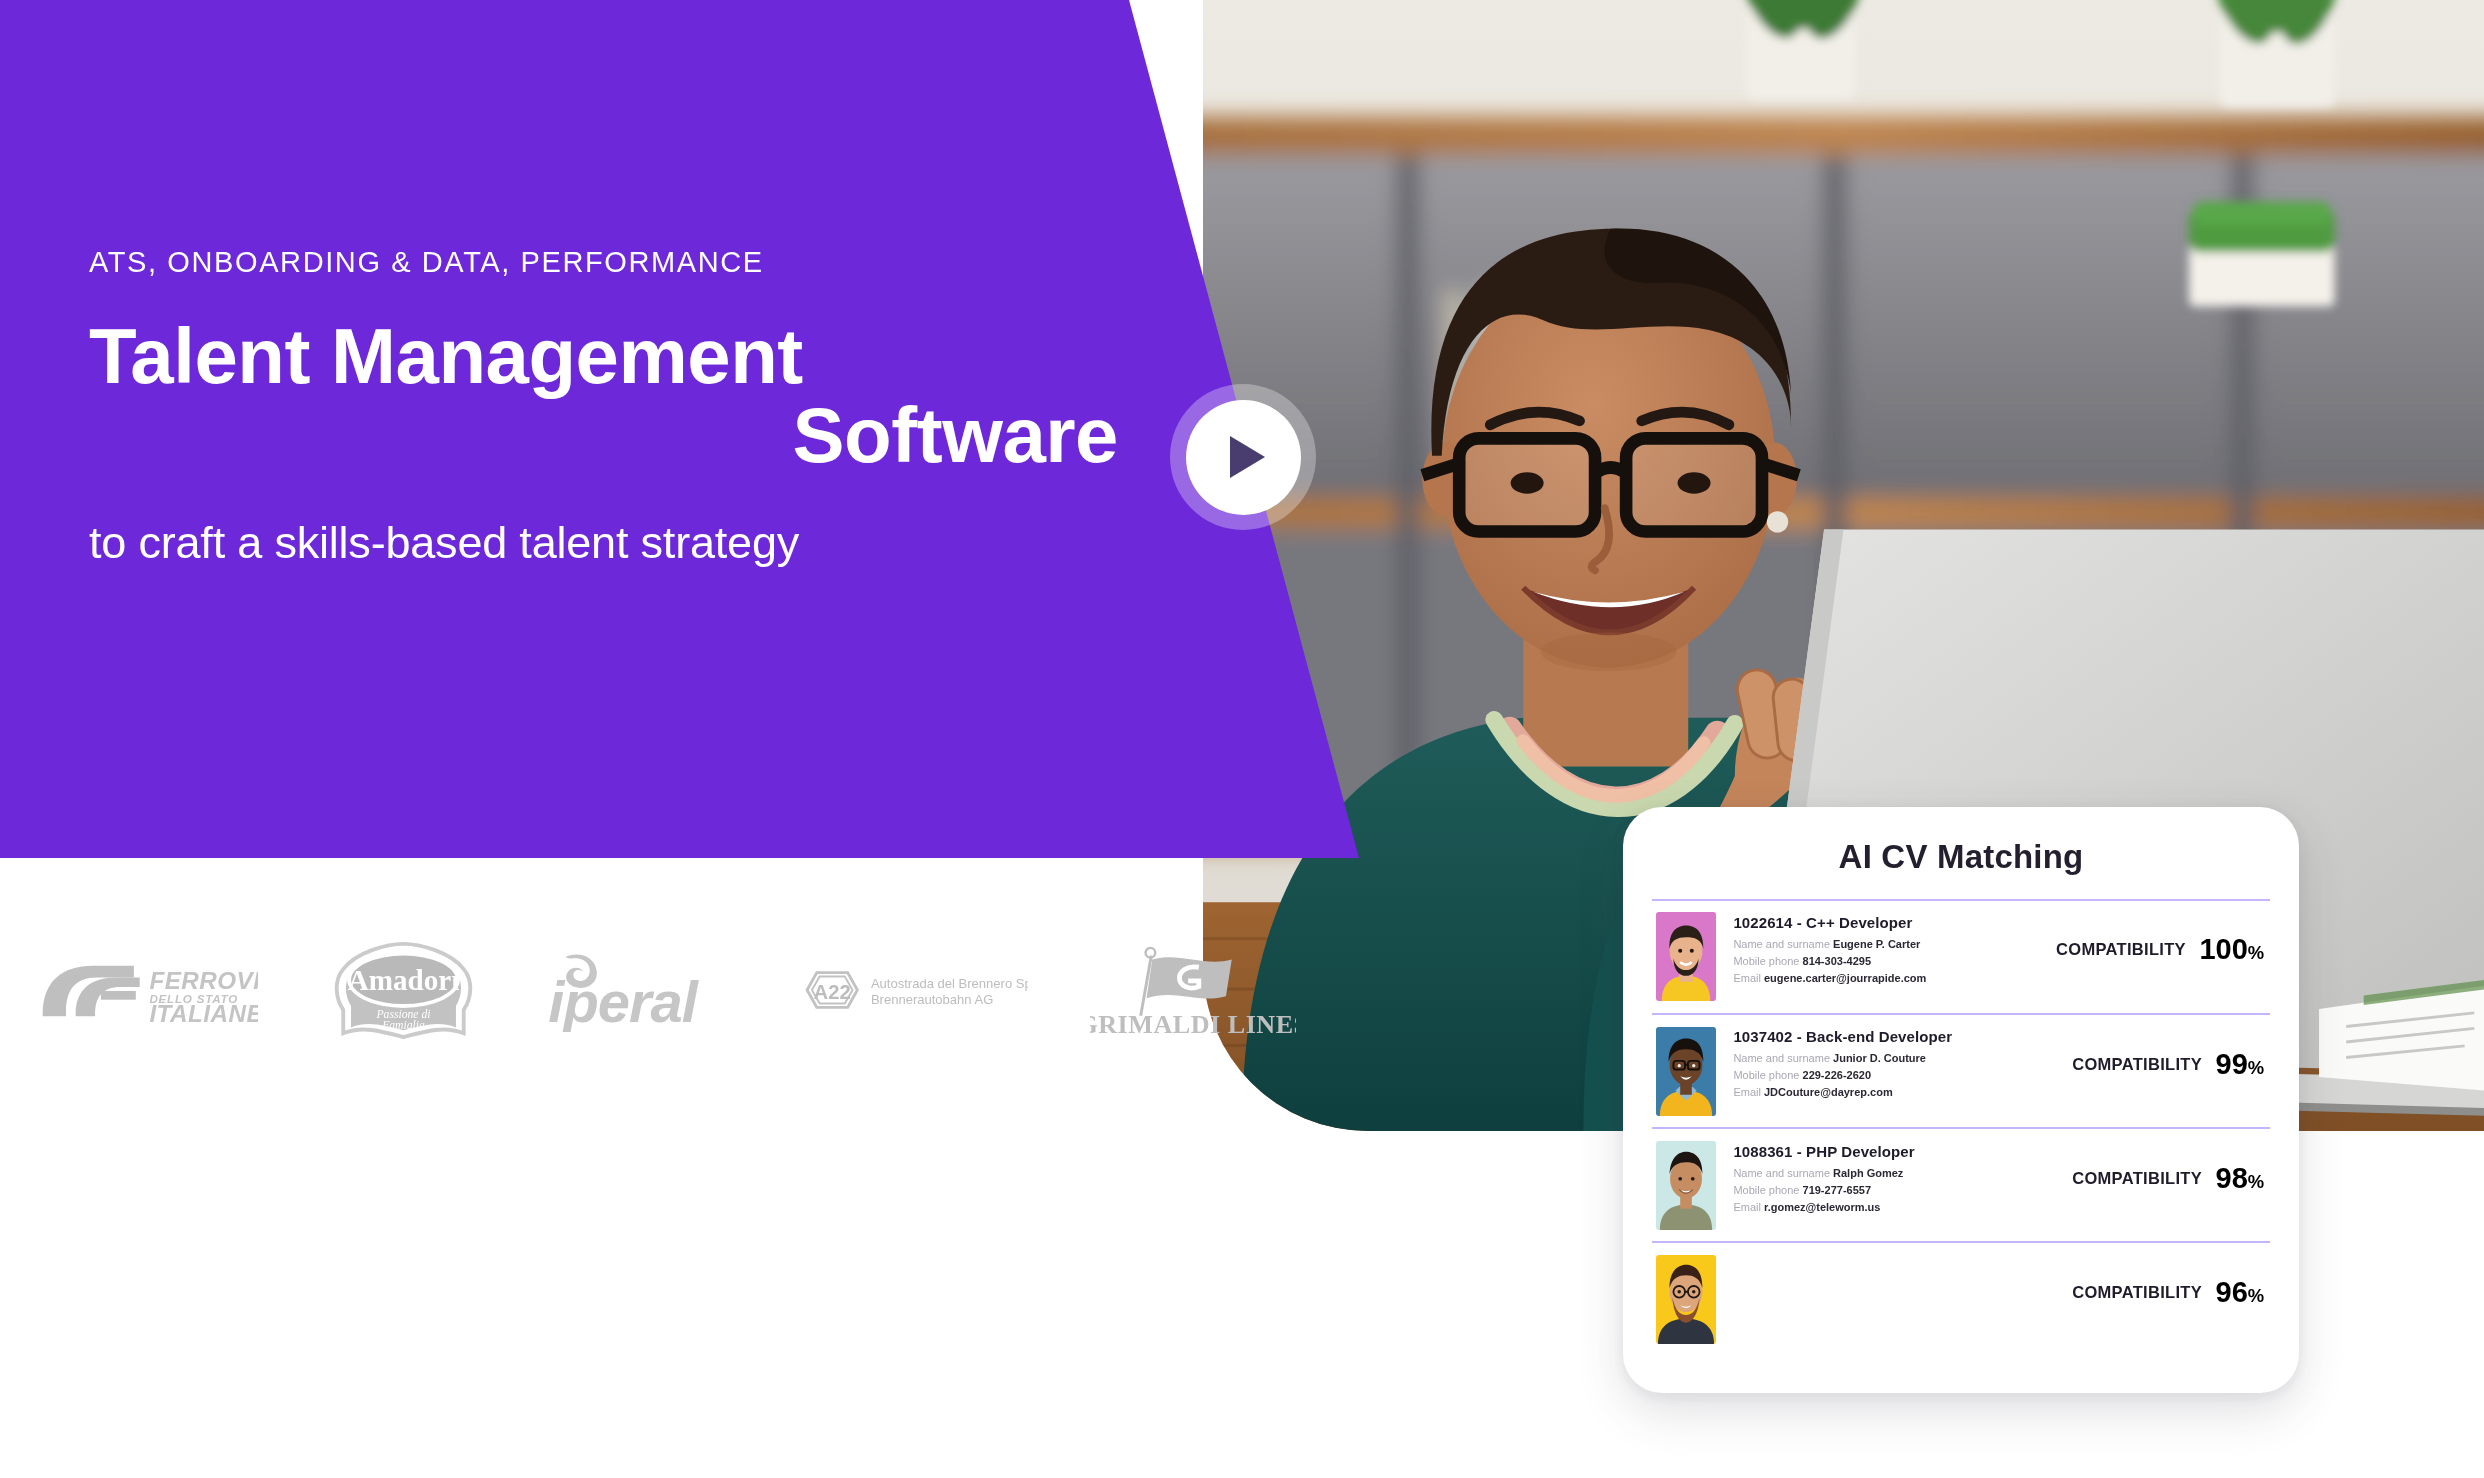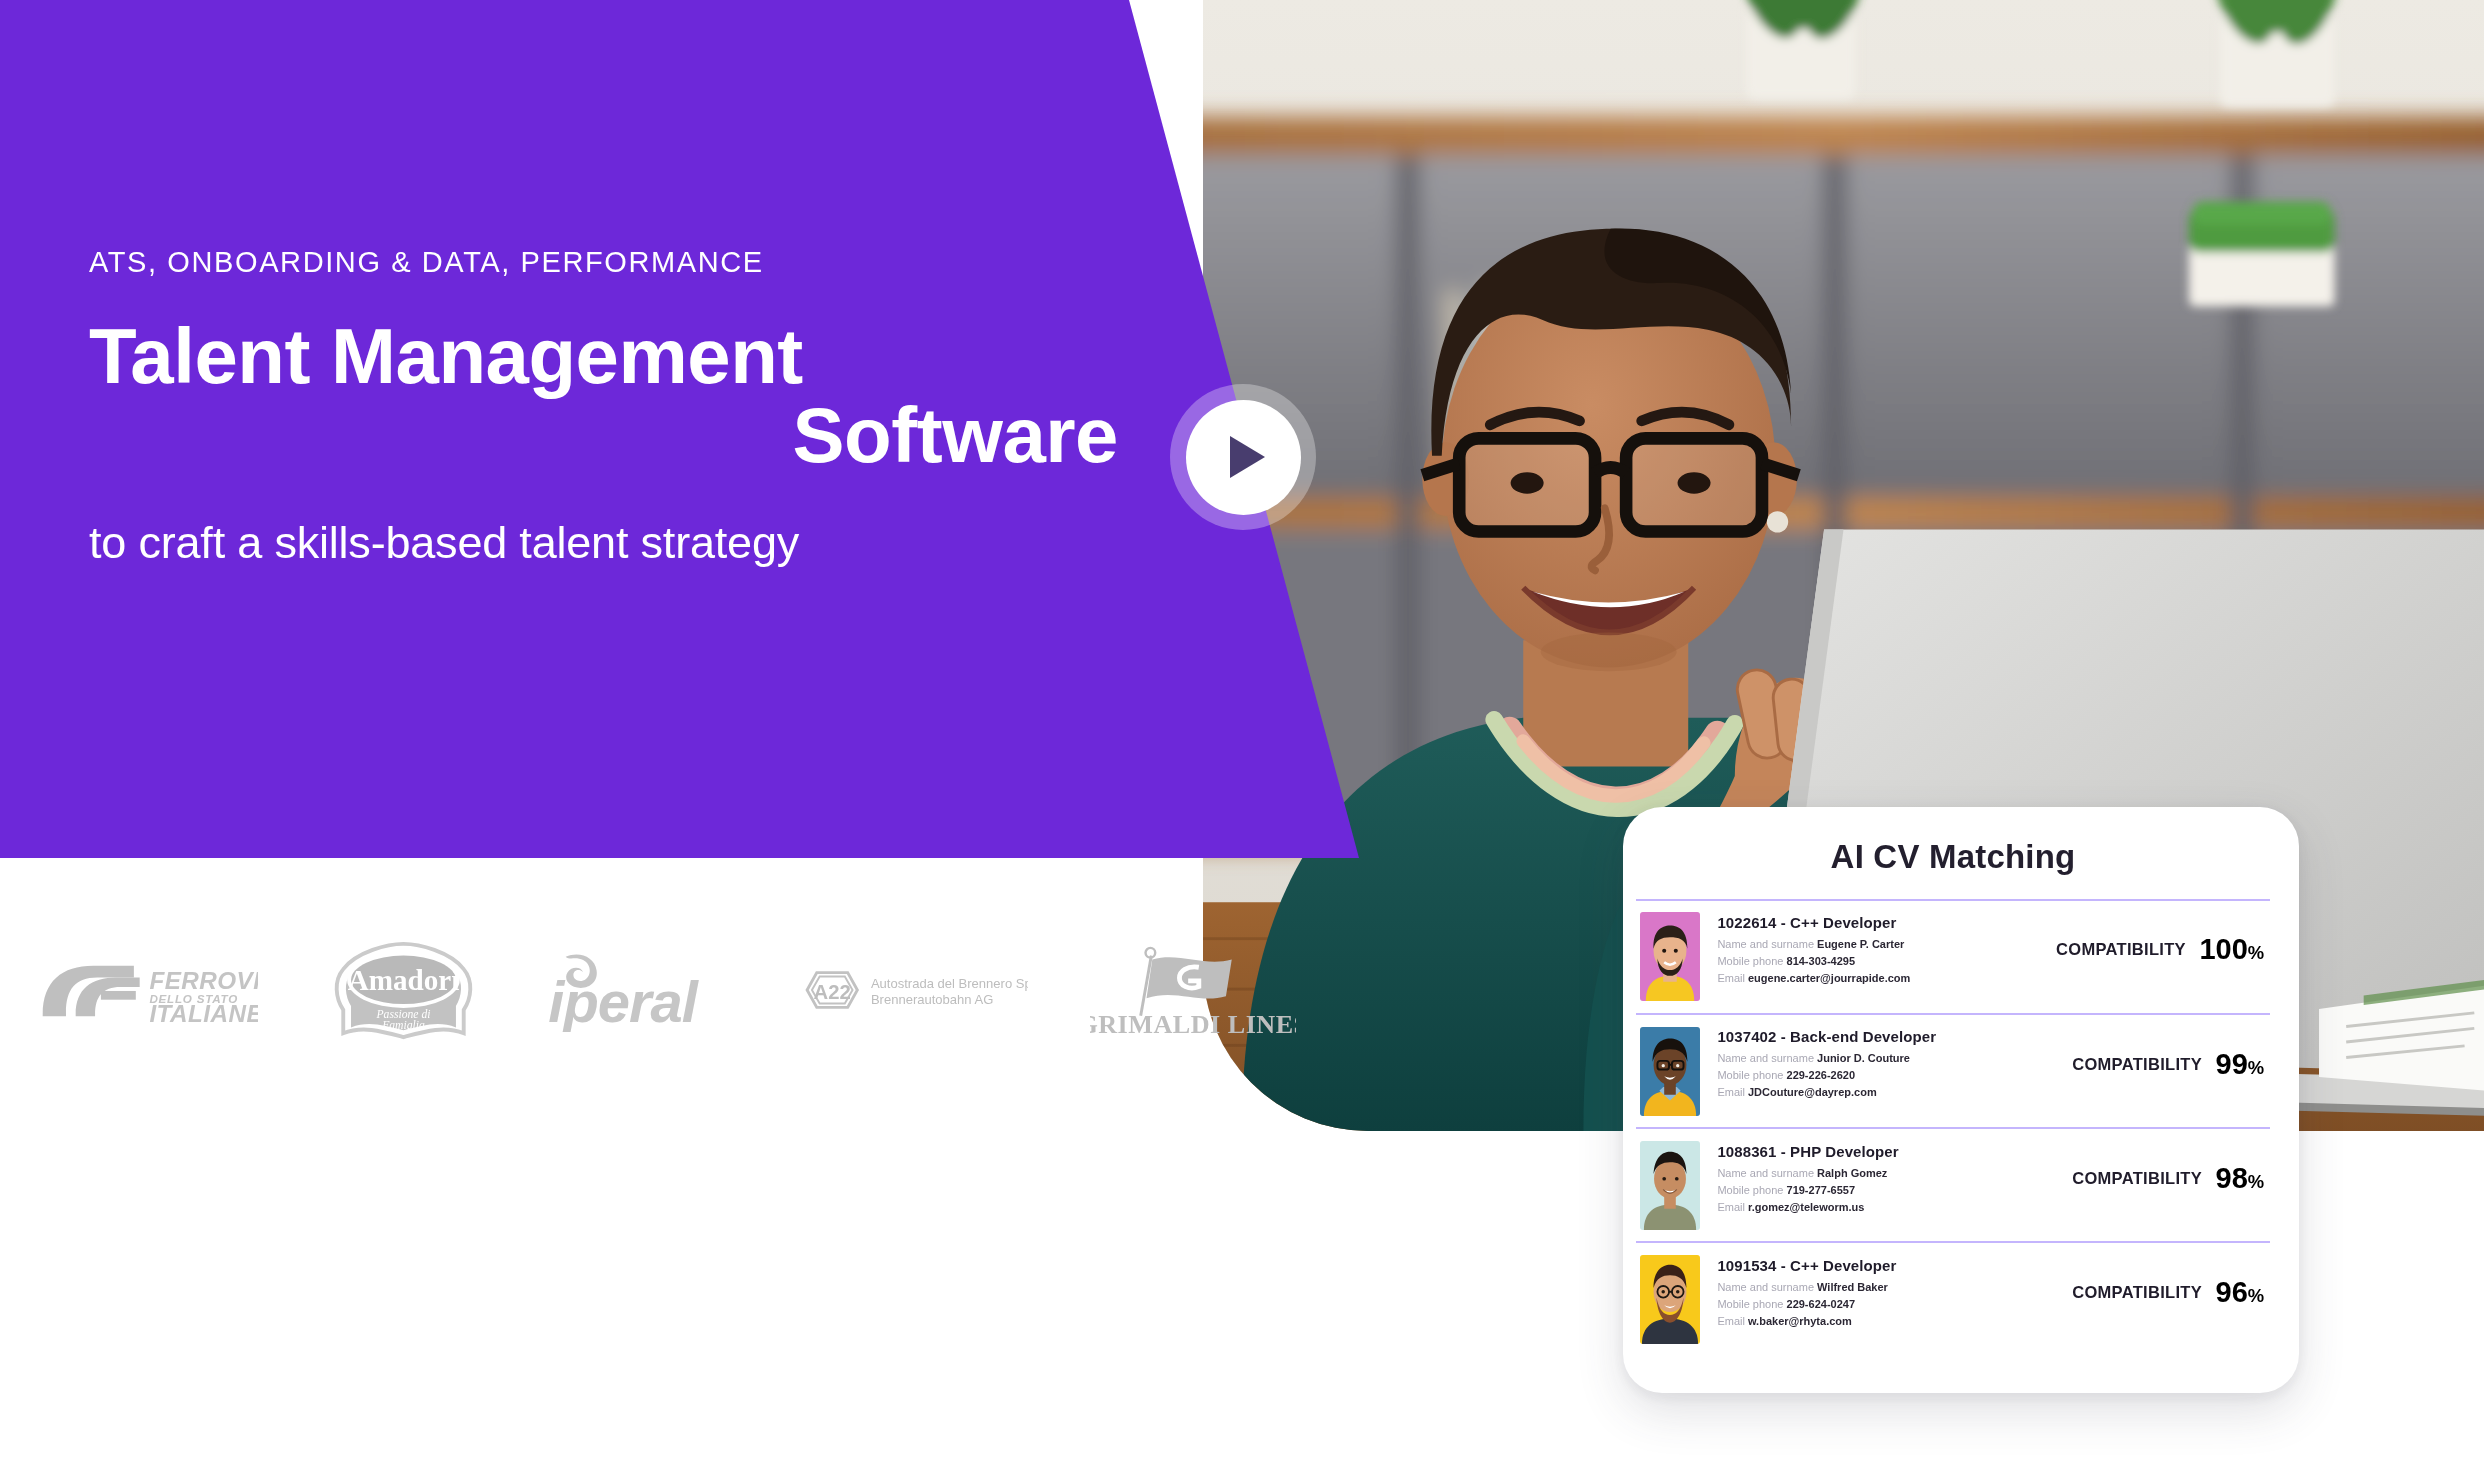--- a/index.html
+++ b/index.html
@@ -68,21 +68,21 @@
     flex:0 0 auto; display:flex; align-items:center; justify-content:center;
     height:107px; opacity:1;
   }
   .logo svg{ display:block; }
 
   
   .cv-card{
     position:absolute; left:1623px; top:807px; width:676px; height:586px;
     background:#ffffff; border-radius:39px;
     box-shadow:0 17.5px 47px rgba(60,60,80,0.16), 0 3.9px 13.6px rgba(60,60,80,0.08);
-    padding:25px 29px 0 13px;
+    padding:25px 29px 0 29px;
   }
   .cv-title{
     text-align:center; font-size:33px; font-weight:700; color:#231F2E;
     letter-spacing:0.2px; margin-top:5.8px; margin-bottom:23px;
   }
   .cv-row{
     display:flex; align-items:flex-start; gap:17.5px;
     padding:11.6px 3.9px 11.6px 3.9px; border-top:2px solid #c4b5fd;
     min-height:109px;
   }
@@ -500,35 +500,20 @@
           <g fill="none" stroke="#1E1812" stroke-width="1.9">
             <circle cx="24" cy="38" r="6"></circle>
             <circle cx="39" cy="38" r="6"></circle>
             <path d="M30 38 h3"></path>
           </g>
           <circle cx="24" cy="38" r="1.8" fill="#231A12"></circle>
           <circle cx="39" cy="38" r="1.8" fill="#231A12"></circle>
           <path d="M25 52 q 6 6 12 0 q -6 3 -12 0 Z" fill="#FFFFFF"></path>
         </svg>
       </div>
-      <div class="cv-info">
-        <div class="cv-heading">1091534 - C++ Developer</div>
-        <div class="cv-line">
-          <span>Name and surname</span>
-          <b>Wilfred Baker</b>
-        </div>
-        <div class="cv-line">
-          <span>Mobile phone</span>
-          <b>229-624-0247</b>
-        </div>
-        <div class="cv-line">
-          <span>Email</span>
-          <b>w.baker@rhyta.com</b>
-        </div>
-      </div>
       <div class="cv-compat">
         <span class="cv-compat-label">COMPATIBILITY</span>
         <span class="cv-score"><span>96</span><span class="pct">%</span></span>
       </div>
     </div>
 
   </div>
 
 </div>
 

